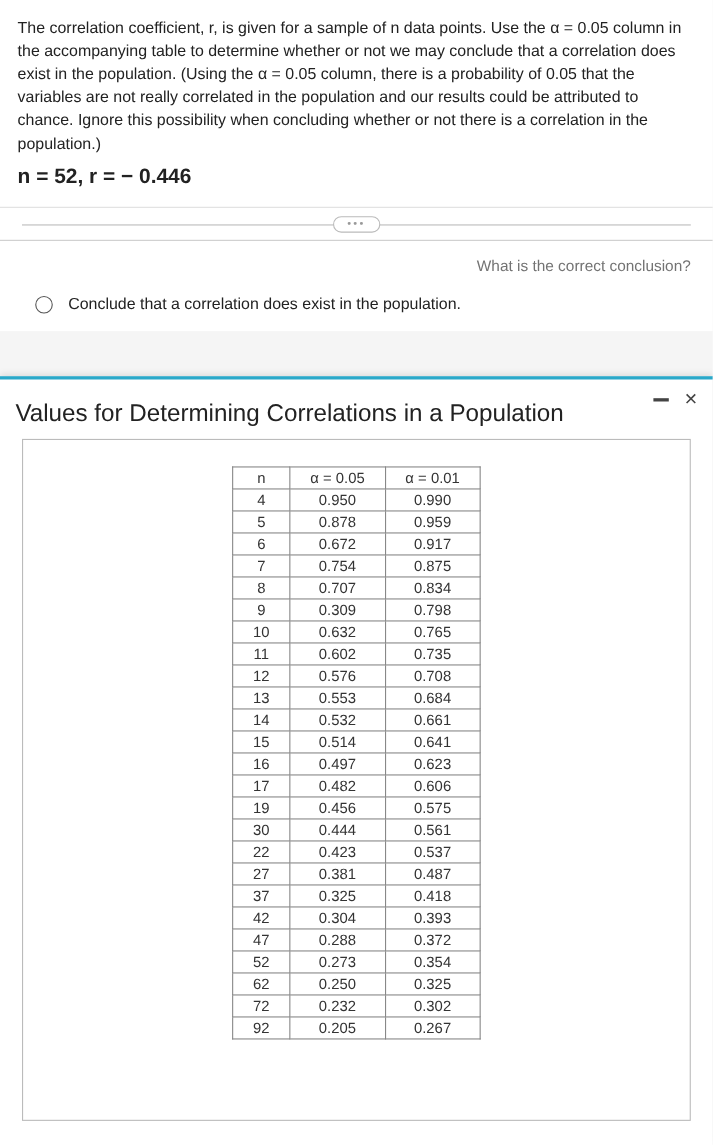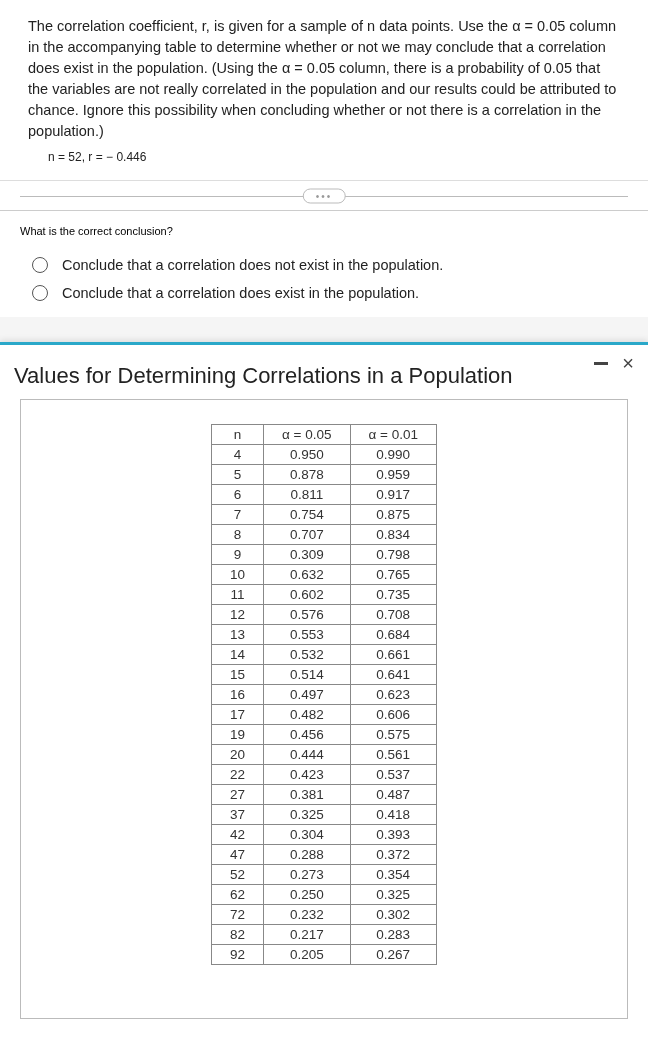--- a/index.html
+++ b/index.html
@@ -10,33 +10,33 @@
     body {
       font-family: Arial, Helvetica, sans-serif;
       background: #f5f5f5;
       width: 648px;
       height: 1041px;
       overflow: hidden;
       position: relative;
     }
     .problem-container {
       background: #fff;
-      padding: 16px 28px;
+      padding: 16px 16px;
       border-bottom: 1px solid #ddd;
     }
     .problem-text {
       font-size: 14.5px;
       line-height: 1.45;
       color: #222;
     }
     .problem-params {
-      font-size: 12px;
+      font-size: 19px;
       margin-top: 8px;
-      margin-left: 20px;
       color: #222;
+      font-weight: bold;
     }
     .divider-section {
       position: relative;
       height: 30px;
       background: #fff;
       border-bottom: 1px solid #ccc;
     }
     .divider-section::before {
       content: "";
       position: absolute;
@@ -57,23 +57,24 @@
       padding: 1px 12px;
       font-size: 10px;
       color: #999;
       letter-spacing: 2px;
     }
     .question-section {
       background: #fff;
       padding: 14px 20px 10px 20px;
     }
     .question-text {
-      font-size: 11px;
-      color: #000000;
+      font-size: 14px;
+      color: #737373;
       margin-bottom: 14px;
+      text-align: right;
     }
     .option-row {
       display: flex;
       align-items: center;
       gap: 14px;
       padding: 6px 0;
       margin-left: 12px;
     }
     .radio {
       width: 16px;
@@ -153,24 +154,20 @@
   <p class="problem-text">The correlation coefficient, r, is given for a sample of n data points. Use the α = 0.05 column in the accompanying table to determine whether or not we may conclude that a correlation does exist in the population. (Using the α = 0.05 column, there is a probability of 0.05 that the variables are not really correlated in the population and our results could be attributed to chance. Ignore this possibility when concluding whether or not there is a correlation in the population.)</p>
   <p class="problem-params">n = 52, r = − 0.446</p>
 </div>
 
 <div class="divider-section">
   <div class="ellipsis-capsule">•••</div>
 </div>
 
 <div class="question-section">
   <p class="question-text">What is the correct conclusion?</p>
-  <div class="option-row">
-    <span class="radio"></span>
-    <span class="option-text">Conclude that a correlation does not exist in the population.</span>
-  </div>
   <div class="option-row">
     <span class="radio"></span>
     <span class="option-text">Conclude that a correlation does exist in the population.</span>
   </div>
 </div>
 
 <div class="modal">
   <div class="modal-controls">
     <span class="minimize"></span>
     <span class="close">×</span>
@@ -191,21 +188,21 @@
             <td>0.950</td>
             <td>0.990</td>
           </tr>
           <tr>
             <td>5</td>
             <td>0.878</td>
             <td>0.959</td>
           </tr>
           <tr>
             <td>6</td>
-            <td>0.811</td>
+            <td>0.672</td>
             <td>0.917</td>
           </tr>
           <tr>
             <td>7</td>
             <td>0.754</td>
             <td>0.875</td>
           </tr>
           <tr>
             <td>8</td>
             <td>0.707</td>
@@ -255,21 +252,21 @@
             <td>17</td>
             <td>0.482</td>
             <td>0.606</td>
           </tr>
           <tr>
             <td>19</td>
             <td>0.456</td>
             <td>0.575</td>
           </tr>
           <tr>
-            <td>20</td>
+            <td>30</td>
             <td>0.444</td>
             <td>0.561</td>
           </tr>
           <tr>
             <td>22</td>
             <td>0.423</td>
             <td>0.537</td>
           </tr>
           <tr>
             <td>27</td>
@@ -298,25 +295,20 @@
           </tr>
           <tr>
             <td>62</td>
             <td>0.250</td>
             <td>0.325</td>
           </tr>
           <tr>
             <td>72</td>
             <td>0.232</td>
             <td>0.302</td>
-          </tr>
-          <tr>
-            <td>82</td>
-            <td>0.217</td>
-            <td>0.283</td>
           </tr>
           <tr>
             <td>92</td>
             <td>0.205</td>
             <td>0.267</td>
           </tr>
         </tbody>
     </table>
   </div>
 </div>

